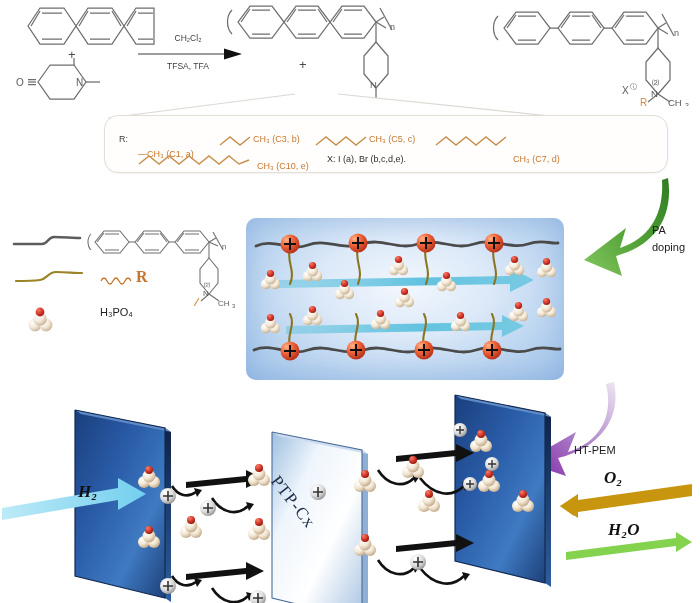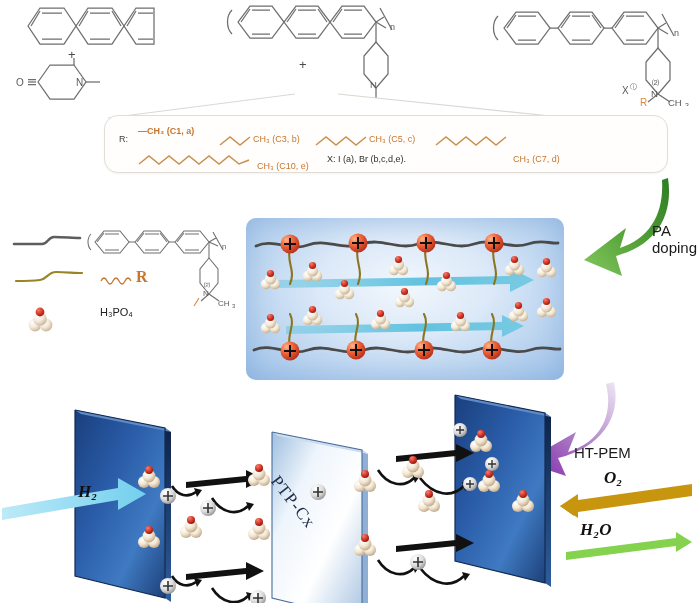--- a/index.html
+++ b/index.html
@@ -21,21 +21,21 @@
 
   
   #membrane-panel{
     border-radius:10px;
     background:
       radial-gradient(ellipse at 50% 42%, #f2f7fd 0%, #dce9f8 38%, #bcd5f0 68%, #9cc0e8 100%);
     box-shadow:inset 0 0 28px rgba(120,160,210,.45);
   }
 
   
-  .flowlbl{font-size:15px;color:#1a1a1a;white-space:nowrap;}
+  .flowlbl{font-size:11px;color:#1a1a1a;white-space:nowrap;}
   .gaslbl{font-family:"Liberation Serif",serif;font-style:italic;font-weight:bold;
           font-size:17px;color:#111;white-space:nowrap;}
 
   
   #membrane-plate-label{
     font-family:"Liberation Serif",serif;font-size:17px;color:#20304a;
     letter-spacing:1px;white-space:nowrap;
     transform:rotate(52deg);transform-origin:0 0;
   }
 </style>
@@ -62,20 +62,28 @@
       <polygon points="30,24 42,7 66,7 78,24 66,41 42,41"></polygon>
       <path d="M28,24 L20,24"></path>
       <path d="M20,21.5 L28,21.5 M20,26.5 L28,26.5"></path>
       <path d="M78,24 L92,24"></path>
       <path d="M66,7 L66,0"></path>
     </g>
     <text x="8" y="28" font-family="Liberation Sans, sans-serif" font-size="10" fill="#5a5a5a">O</text>
     <text x="68" y="28" font-family="Liberation Sans, sans-serif" font-size="10" fill="#5a5a5a">N</text>
   </svg>
 
+  <div class="abs" style="left:138px;top:33px;width:104px;height:42px;">
+    <div class="cond" style="position:absolute;left:0;top:0;width:100px;">CH₂Cl₂</div>
+    <svg style="position:absolute;left:0;top:15px;" width="104" height="12" viewBox="0 0 104 12">
+      <line x1="0" y1="6" x2="88" y2="6" stroke="#3d3d3d" stroke-width="1.2"></line>
+      <polygon points="86,0.5 104,6 86,11.5" fill="#111"></polygon>
+    </svg>
+    <div class="cond" style="position:absolute;left:0;top:28px;width:100px;">TFSA, TFA</div>
+  </div>
 
   <svg class="abs" style="left:224px;top:4px;" width="182" height="96" viewBox="0 0 182 96">
     <g fill="none" stroke="#6e6e6e" stroke-width="1.25">
       <path d="M8,6 C2,12 2,24 8,30"></path>
       <polygon points="14,18 26,2 48,2 60,18 48,34 26,34"></polygon>
       <polygon points="60,18 72,2 94,2 106,18 94,34 72,34"></polygon>
       <polygon points="106,18 118,2 140,2 152,18 140,34 118,34"></polygon>
       <path d="M28,6 L46,6 M28,30 L46,30 M17,18 L26,5"></path>
       <path d="M74,6 L92,6 M74,30 L92,30 M63,18 L72,5 M103,18 L94,5"></path>
       <path d="M120,6 L138,6 M120,30 L138,30 M109,18 L118,5"></path>
@@ -128,21 +136,21 @@
 
 <svg class="abs nosel" style="left:100px;top:92px;" width="500px" height="30" viewBox="0 0 500 30">
   <path d="M195,2 L8,26" stroke="#dcd8d2" stroke-width="1.2" fill="none"></path>
   <path d="M238,2 L470,26" stroke="#dcd8d2" stroke-width="1.2" fill="none"></path>
 </svg>
 
 <div class="abs nosel" id="rx-legend-box" style="left:104px;top:115px;width:562px;height:56px;">
 
   <div class="abs legtxt" style="left:14px;top:18px;">R:</div>
 
-  <div class="abs legtxt" style="left:33px;top:10px;color:#c8762e;font-weight:bold;">—CH₃ (C1, a)</div>
+  <div class="abs legtxt" style="left:33px;top:33px;color:#c8762e;">—CH₃ (C1, a)</div>
 
   <svg class="abs" style="left:114px;top:19px;" width="40" height="12" viewBox="0 0 40 12">
     <polyline points="1,10 11,2 21,10 31,2" fill="none" stroke="#c8904f" stroke-width="1.5"></polyline>
   </svg>
   <div class="abs legtxt" style="left:148px;top:18px;color:#c8762e;">CH₃ (C3, b)</div>
 
   <svg class="abs" style="left:210px;top:19px;" width="58" height="12" viewBox="0 0 58 12">
     <polyline points="1,10 11,2 21,10 31,2 41,10 51,2" fill="none" stroke="#c8904f" stroke-width="1.5"></polyline>
   </svg>
   <div class="abs legtxt" style="left:264px;top:18px;color:#c8762e;">CH₃ (C5, c)</div>
@@ -642,14 +650,14 @@
       <path d="M566,172 L676,158 L676,152 L692,162 L676,172 L676,166 L566,180 Z" fill="#84d24e"></path>
     </g>
   </svg>
 
   <div class="abs" id="membrane-plate-label" style="left:282px;top:92px;">PTP-Cx</div>
 
   <div class="abs nosel gaslbl" style="left:78px;top:102px;">H₂</div>
 
   <div class="abs nosel gaslbl" style="left:604px;top:88px;">O₂</div>
 
-  <div class="abs nosel gaslbl" style="left:580px;top:140px;">H₂O</div>
+  <div class="abs nosel gaslbl" style="left:608px;top:140px;">H₂O</div>
 </div>
 
 </body></html>

